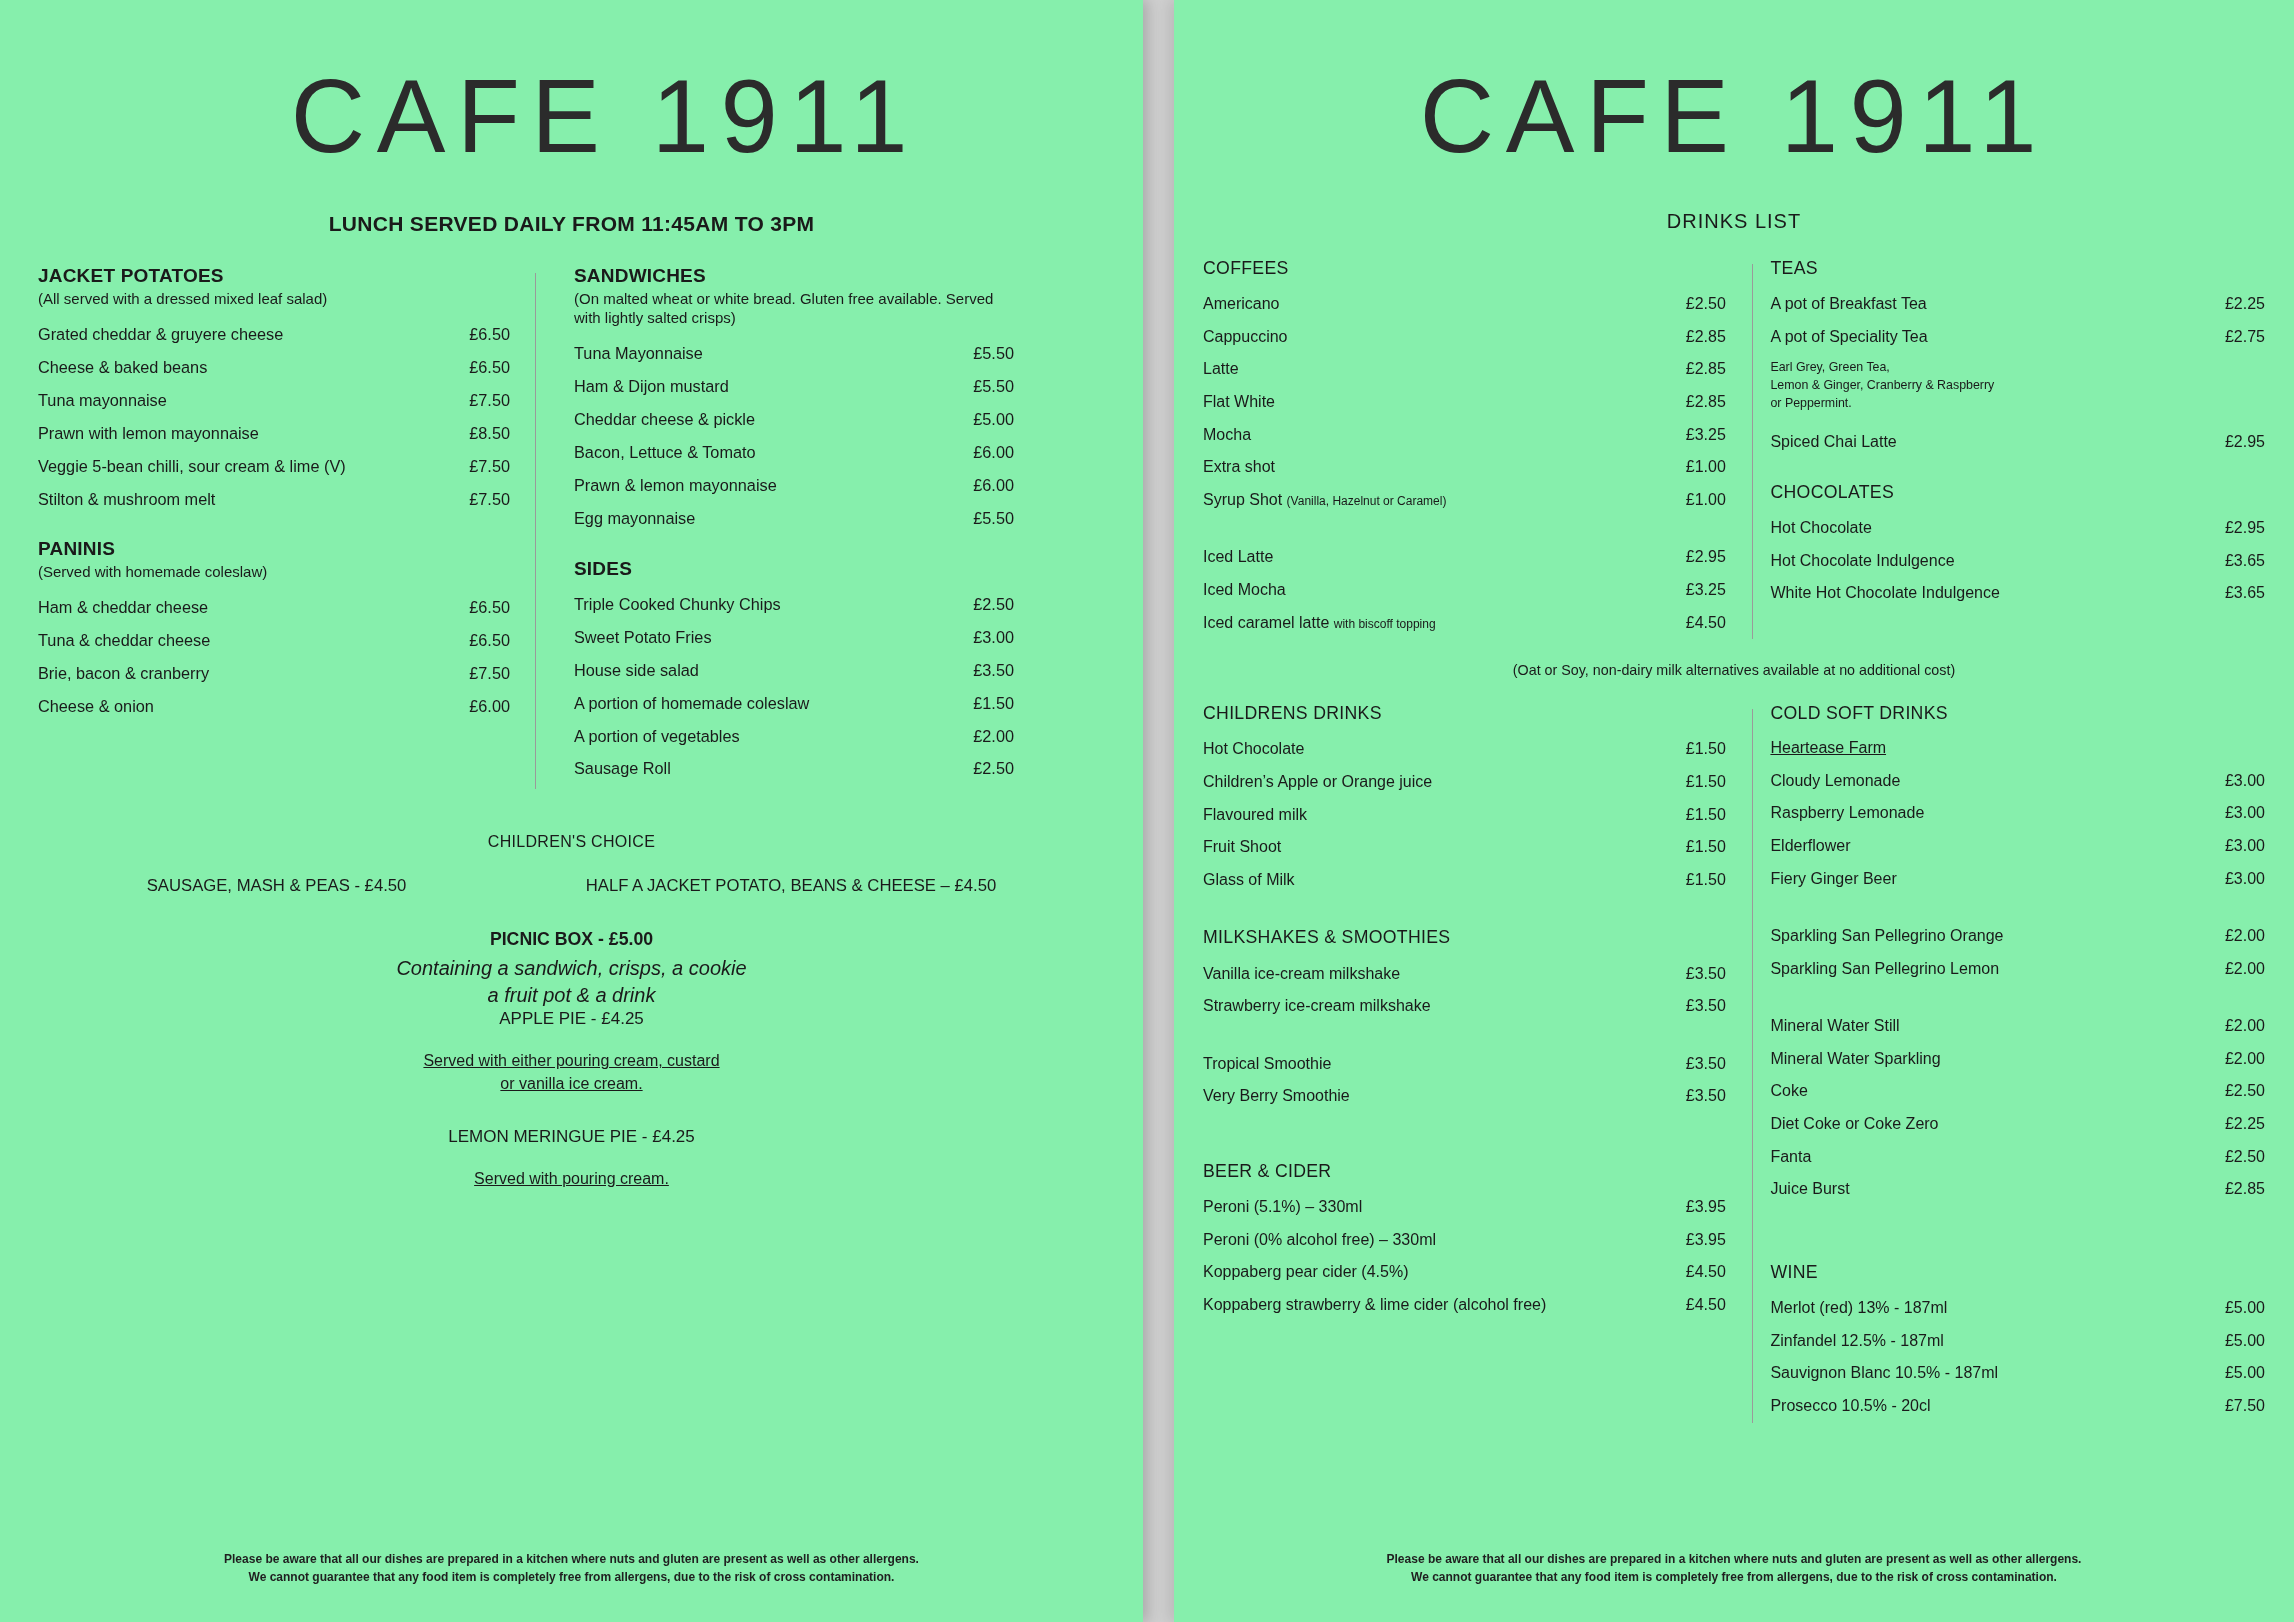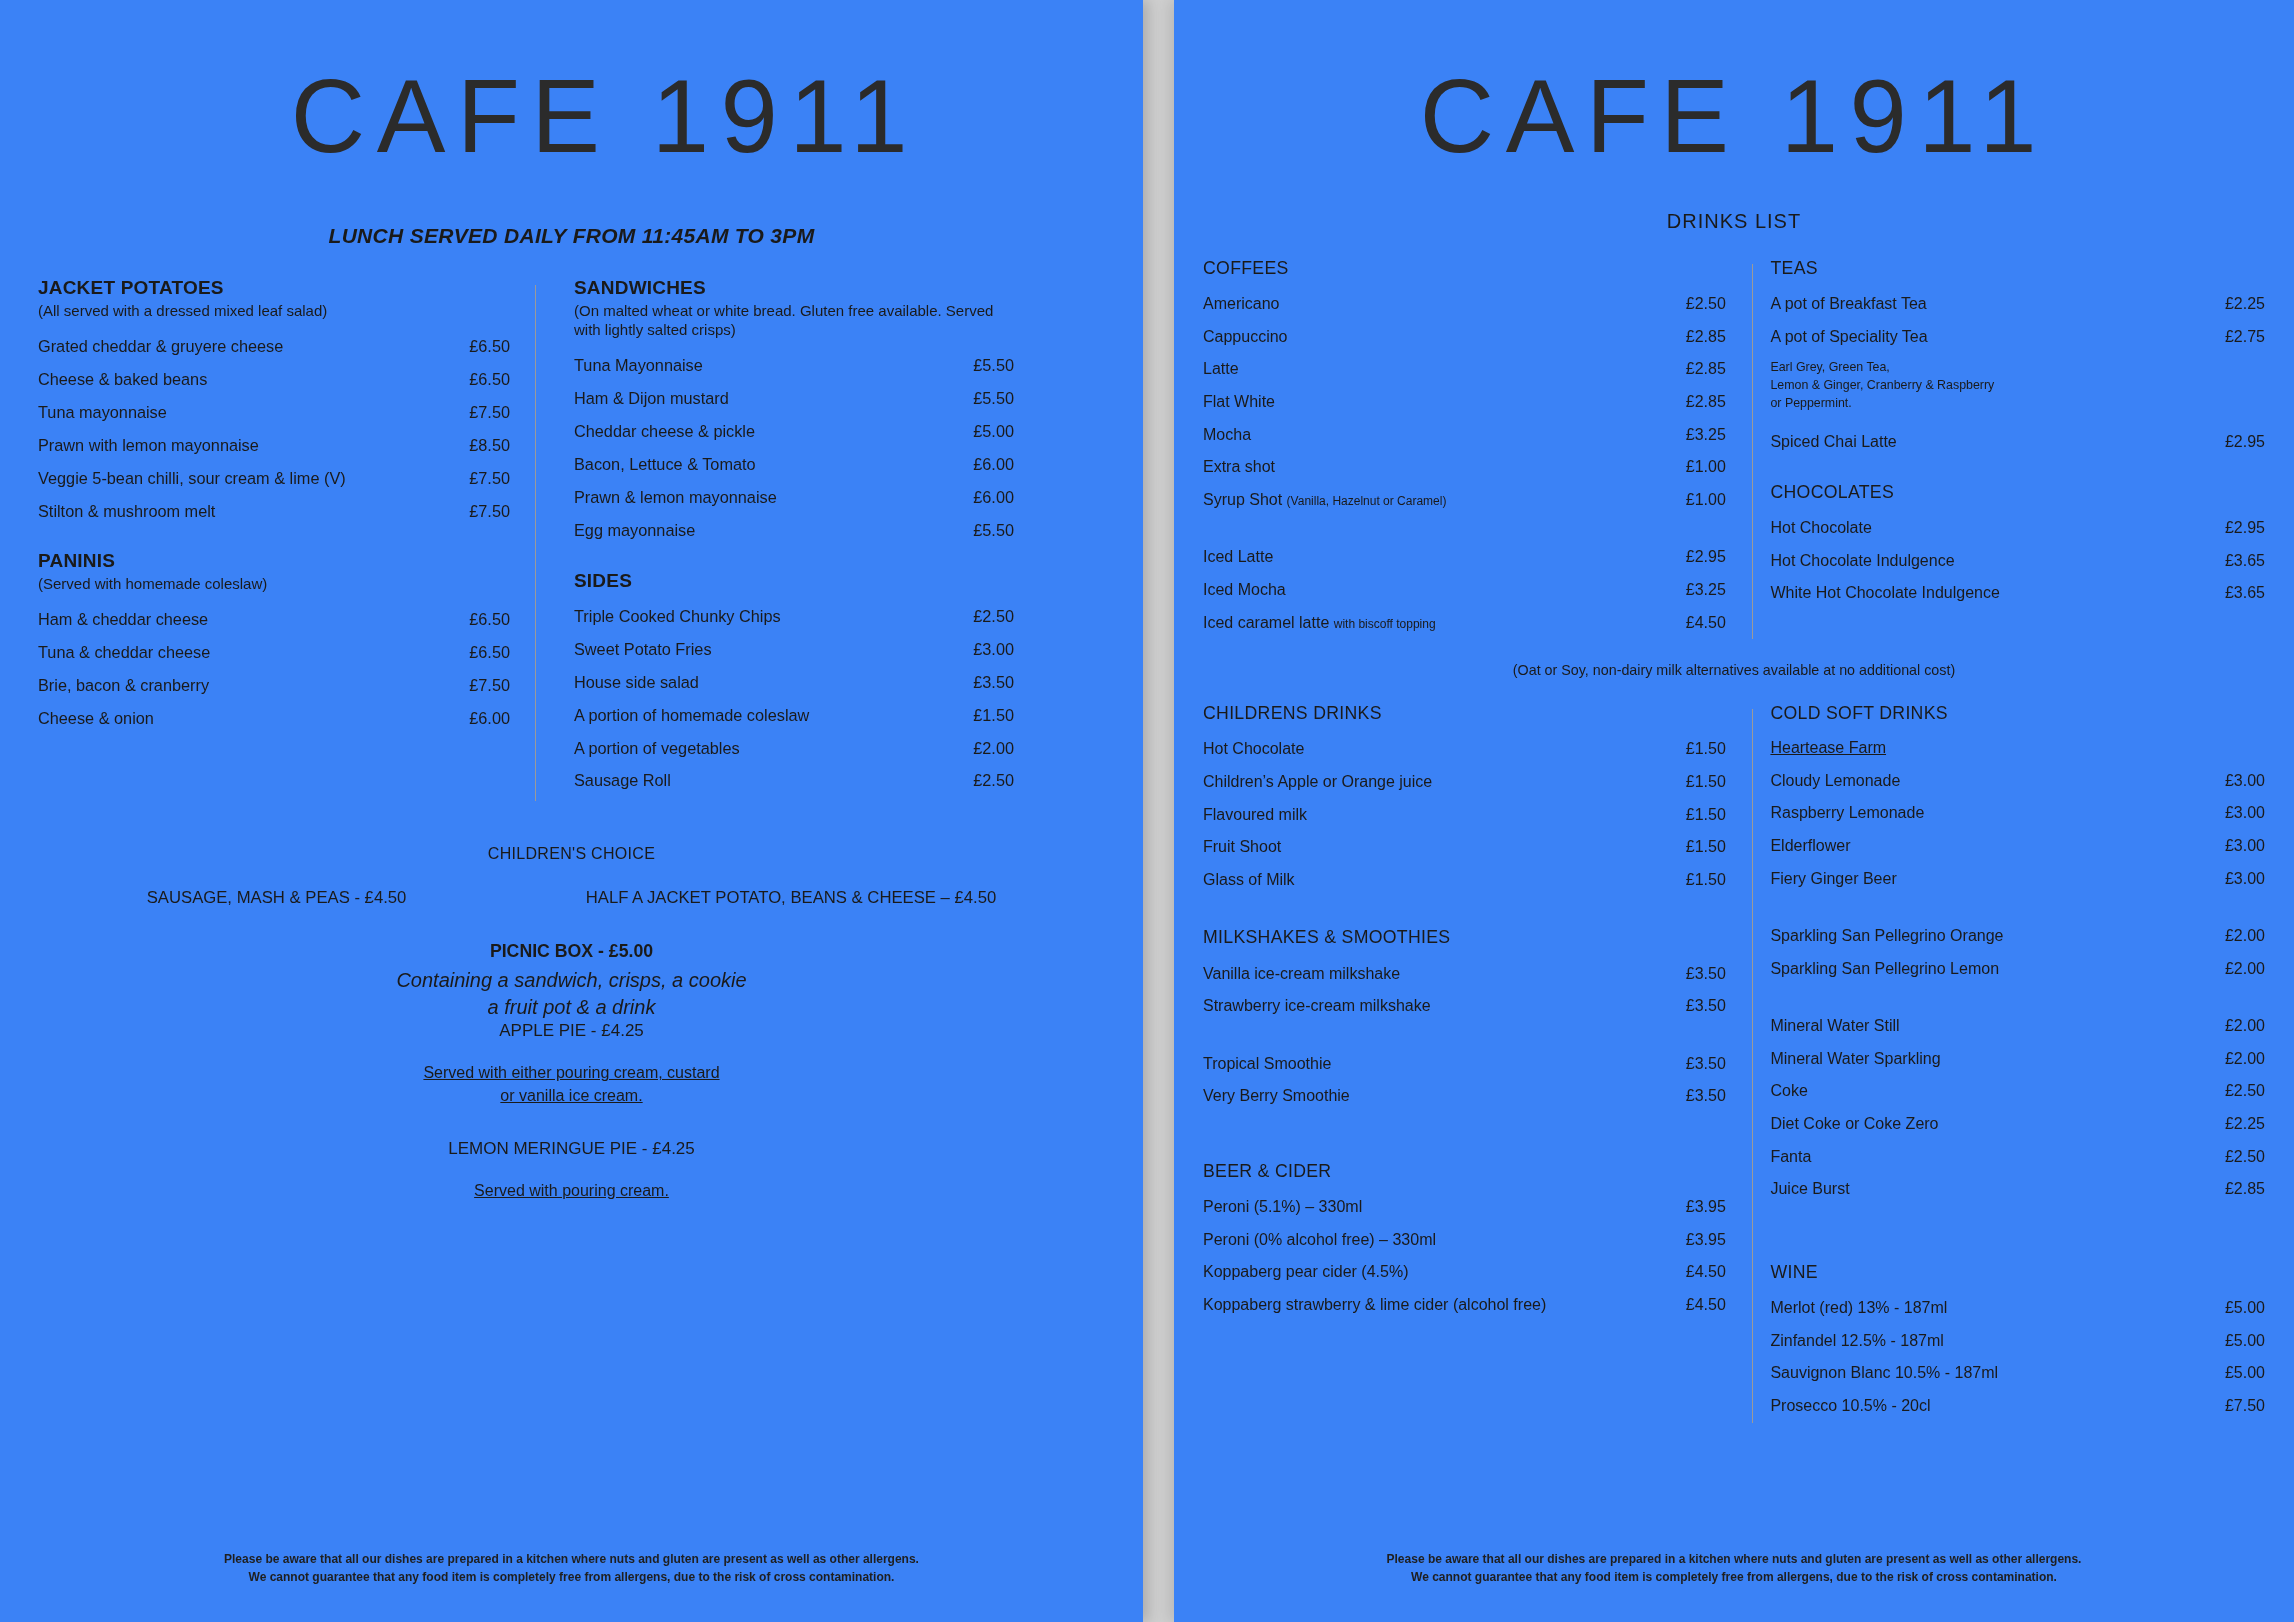--- a/index.html
+++ b/index.html
@@ -11,21 +11,21 @@
     width: 2294px;
     height: 1622px;
     font-family: "Liberation Sans", sans-serif;
     color: #1a1a1a;
     position: relative;
     overflow: hidden;
   }
   .page {
     position: absolute;
     top: 0;
-    background: #3b82f6;
+    background: #86efac;
     height: 1622px;
     box-sizing: border-box;
   }
   .page-left {
     left: 0;
     width: 1143px;
     padding: 0 38px;
     box-shadow: 5.7px 0 13.4px rgba(0,0,0,0.18);
   }
   .page-right {
@@ -52,22 +52,21 @@
     margin: 0;
     padding-top: 65px;
     line-height: 1.0;
   }
   .brand-left { padding-left: 67px; }
   .subtitle {
     text-align: center;
     font-weight: bold;
     font-size: 21px;
     letter-spacing: 0.3px;
-    margin-top: 56px;
-    font-style: italic;
+    margin-top: 44px;
   }
   .subtitle-right {
     text-align: center;
     font-weight: normal;
     font-size: 20px;
     margin-top: 42px;
     letter-spacing: 1px;
   }
   
   .cols {

